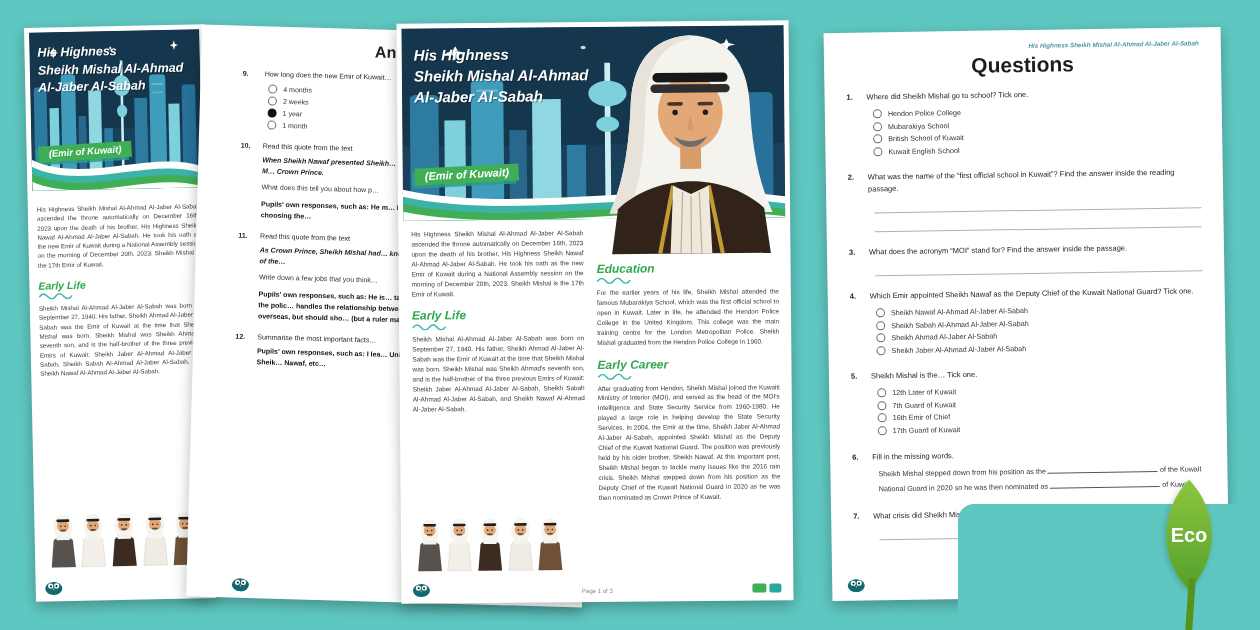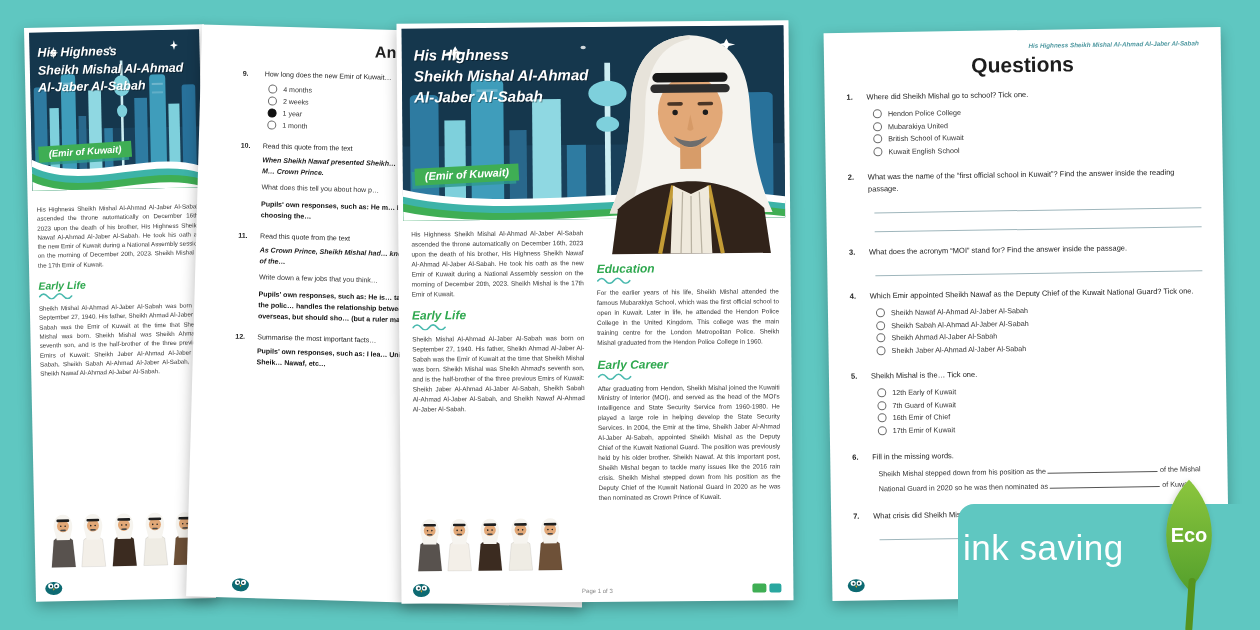--- a/index.html
+++ b/index.html
@@ -337,21 +337,21 @@
           <span class="q-num">1.</span>
           <span>Where did Sheikh Mishal go to school? Tick one.</span>
         </div>
         <ul class="choices q-choices">
           <li>
               <span class="radio"></span>
               <span>Hendon Police College</span>
             </li>
           <li>
               <span class="radio"></span>
-              <span>Mubarakiya United</span>
+              <span>Mubarakiya School</span>
             </li>
           <li>
               <span class="radio"></span>
               <span>British School of Kuwait</span>
             </li>
           <li>
               <span class="radio"></span>
               <span>Kuwait English School</span>
             </li>
         </ul>
@@ -400,65 +400,64 @@
       </div>
 
       <div class="q-block">
         <div class="q-row">
           <span class="q-num">5.</span>
           <span>Sheikh Mishal is the… Tick one.</span>
         </div>
         <ul class="choices q-choices">
           <li>
               <span class="radio"></span>
-              <span>12th Early of Kuwait</span>
+              <span>12th Later of Kuwait</span>
             </li>
           <li>
               <span class="radio"></span>
               <span>7th Guard of Kuwait</span>
             </li>
           <li>
               <span class="radio"></span>
               <span>16th Emir of Chief</span>
             </li>
           <li>
               <span class="radio"></span>
-              <span>17th Emir of Kuwait</span>
+              <span>17th Guard of Kuwait</span>
             </li>
         </ul>
       </div>
 
       <div class="q-block">
         <div class="q-row">
           <span class="q-num">6.</span>
           <span>Fill in the missing words.</span>
         </div>
         <p class="fill-text">
           <span>Sheikh Mishal stepped down from his position as the</span>
           <span class="blank"></span>
-          <span>of the Mishal</span><br>
+          <span>of the Kuwait</span><br>
           <span>National Guard in 2020 so he was then nominated as</span>
           <span class="blank"></span>
           <span>of Kuwait.</span>
         </p>
       </div>
 
       <div class="q-block">
         <div class="q-row">
           <span class="q-num">7.</span>
           <span>What crisis did Sheikh Mishal help tackle in 2016?</span>
         </div>
         <div class="ans-line"></div>
       </div>
     </div>
     <svg class="bird bird-q" width="20" height="16" viewBox="0 0 20 16">
         <use href="#birdlogo"></use>
       </svg>
   </section>
 
   <div class="eco-band"></div>
-  <div class="ink-label">ink saving</div>
   <div class="leaf">
     <span class="leaf-inner">Eco</span>
   </div>
   <div class="stem"></div>
 
 </div>
 
 </body></html>

